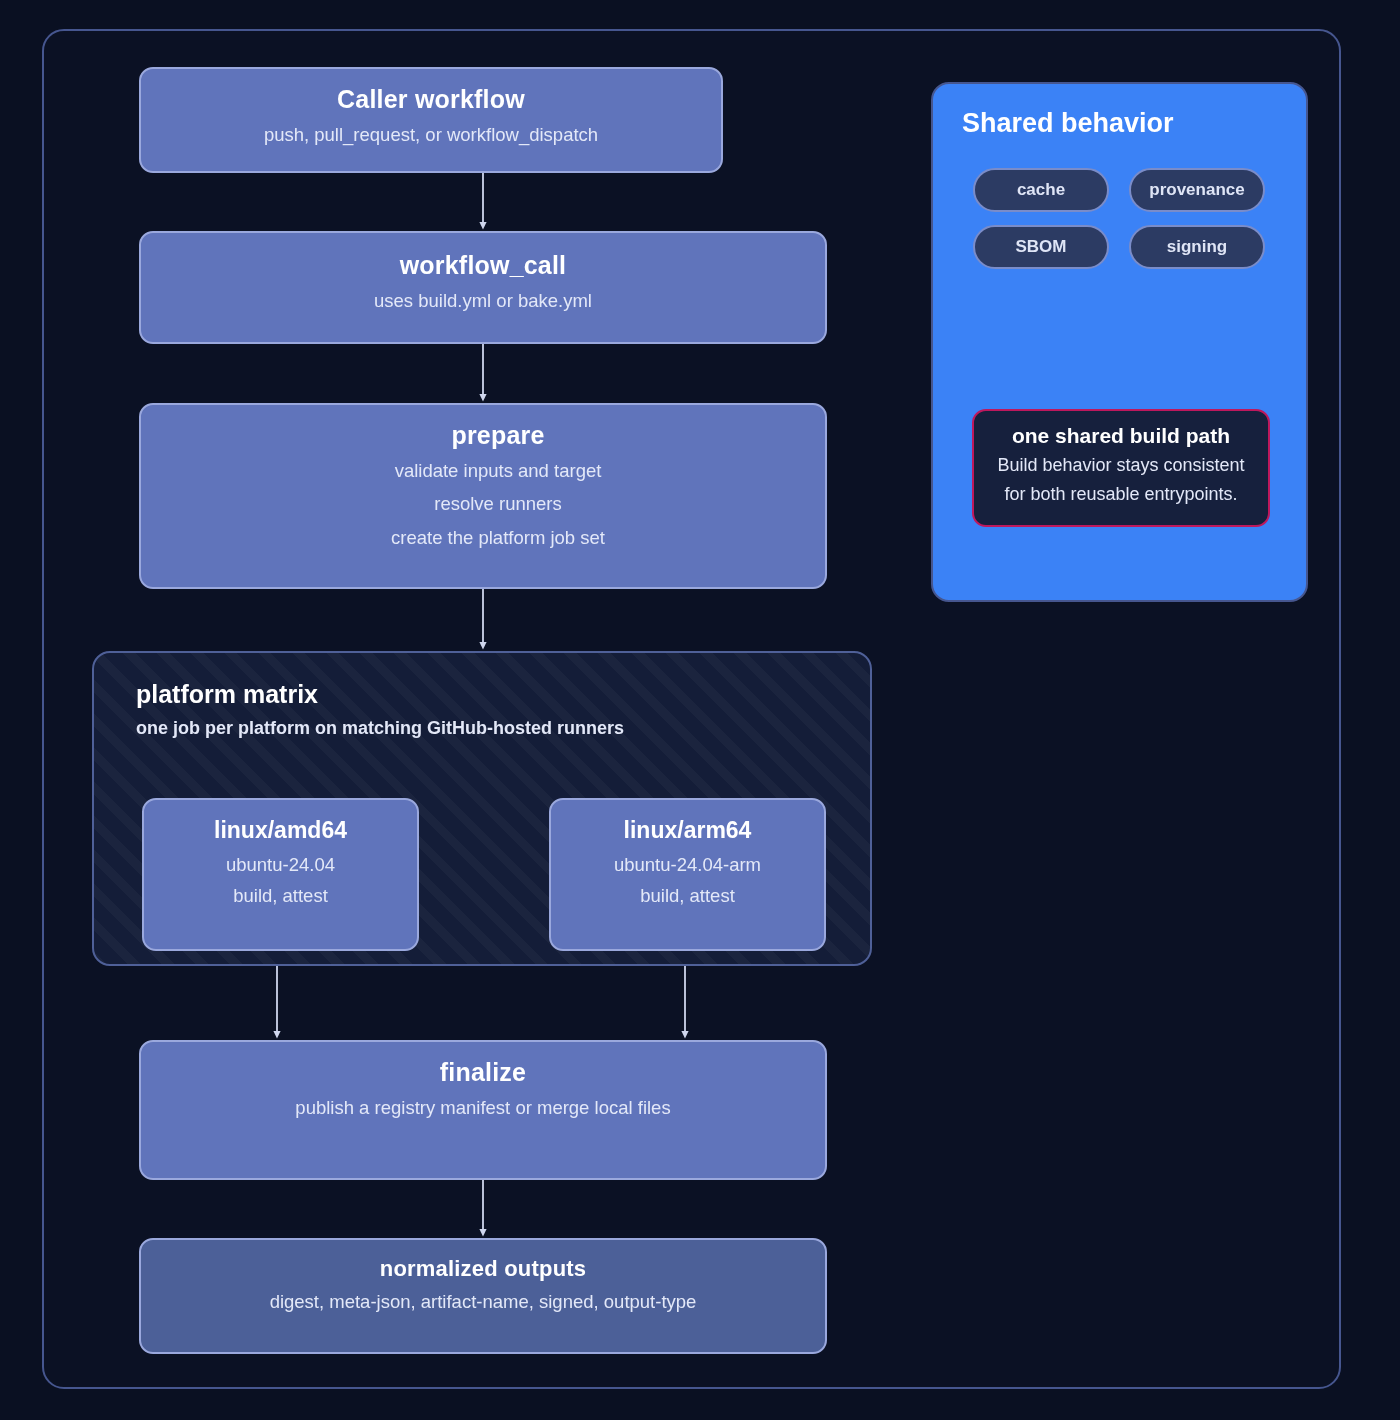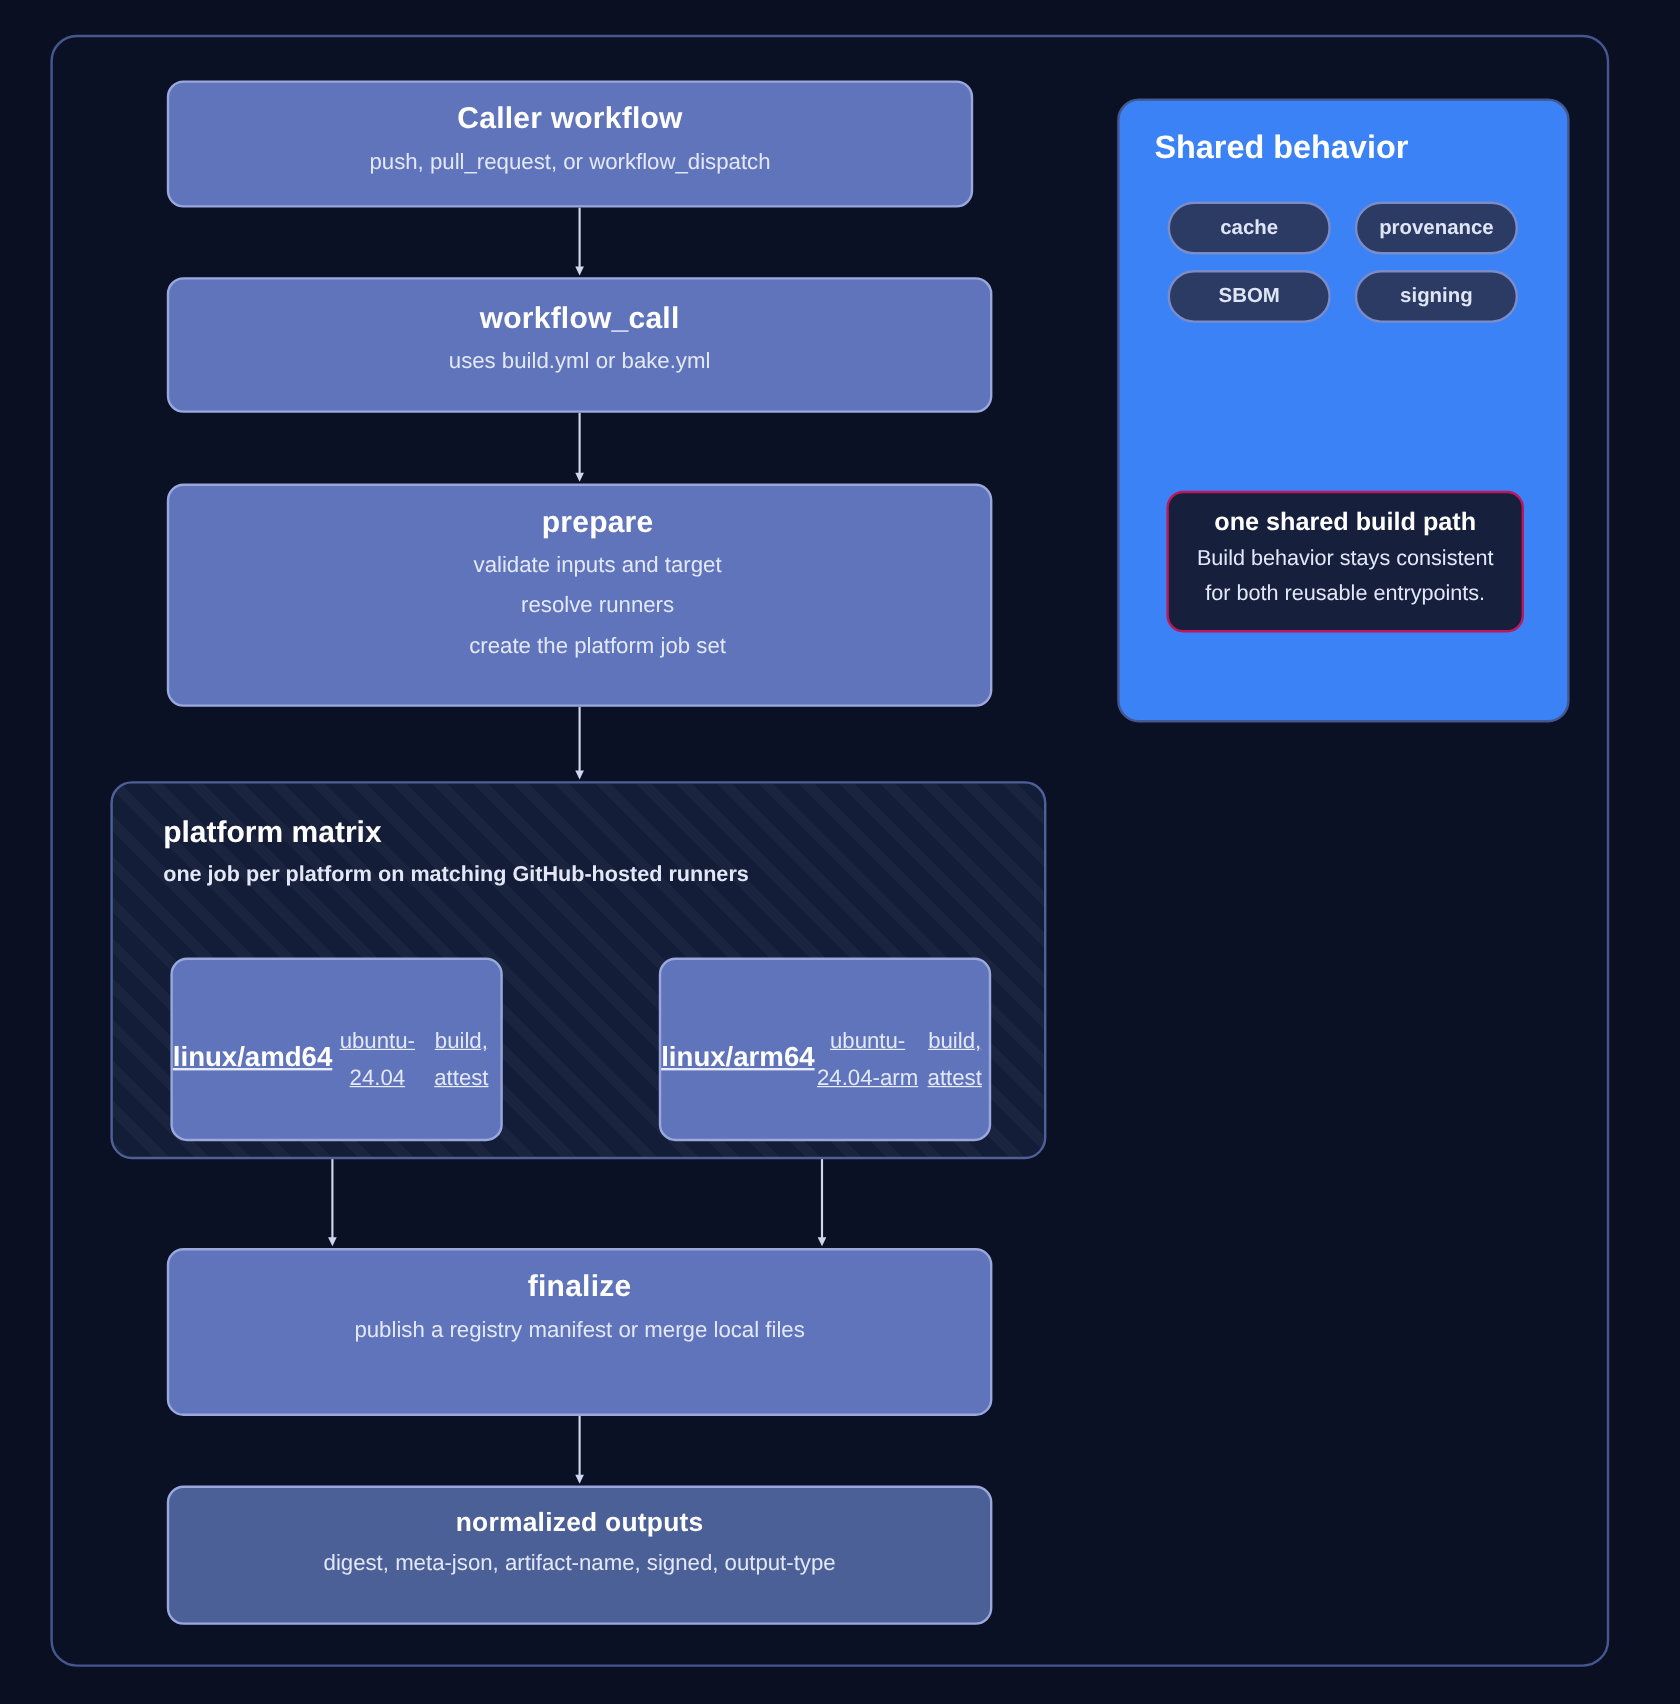--- a/index.html
+++ b/index.html
@@ -60,21 +60,21 @@
     color: #e3e8f8;
     text-align: center;
     line-height: 1.82;
     font-weight: 400;
   }
   .node .sub.tight {
     line-height: 1.62;
   }
 
   
-  #node-caller      { left: 139px; top: 67px;   width: 672px; height: 106px; }
+  #node-caller      { left: 139px; top: 67px;   width: 584px; height: 106px; }
   #node-wfcall      { left: 139px; top: 231px;  width: 688px; height: 113px; }
   #node-prepare     { left: 139px; top: 403px;  width: 688px; height: 186px; }
   #node-finalize    { left: 139px; top: 1040px; width: 688px; height: 140px; }
   #node-outputs     { left: 139px; top: 1238px; width: 688px; height: 116px; }
 
   #node-caller  .title { margin-bottom: 6px; }
   #node-wfcall  { padding-top: 18px; }
   #node-wfcall  .title { margin-bottom: 6px; }
   #node-prepare { padding-top: 16px; padding-left: 30px; }
   #node-prepare .title { margin-bottom: 4px; }
@@ -119,24 +119,23 @@
     color: #e3e8f8;
     font-weight: bold;
   }
   .matrix-node {
     position: absolute;
     box-sizing: border-box;
     background: #6074bb;
     border: 2px solid #9aa8dd;
     border-radius: 14px;
     display: flex;
-    flex-direction: row;
+    flex-direction: column;
     align-items: center;
     padding-top: 17px;
-    text-decoration: underline;
   }
   .matrix-node .title {
     font-weight: bold;
     font-size: 23px;
     color: #ffffff;
     margin-bottom: 6px;
   }
   .matrix-node .sub {
     font-size: 18.5px;
     color: #e3e8f8;

